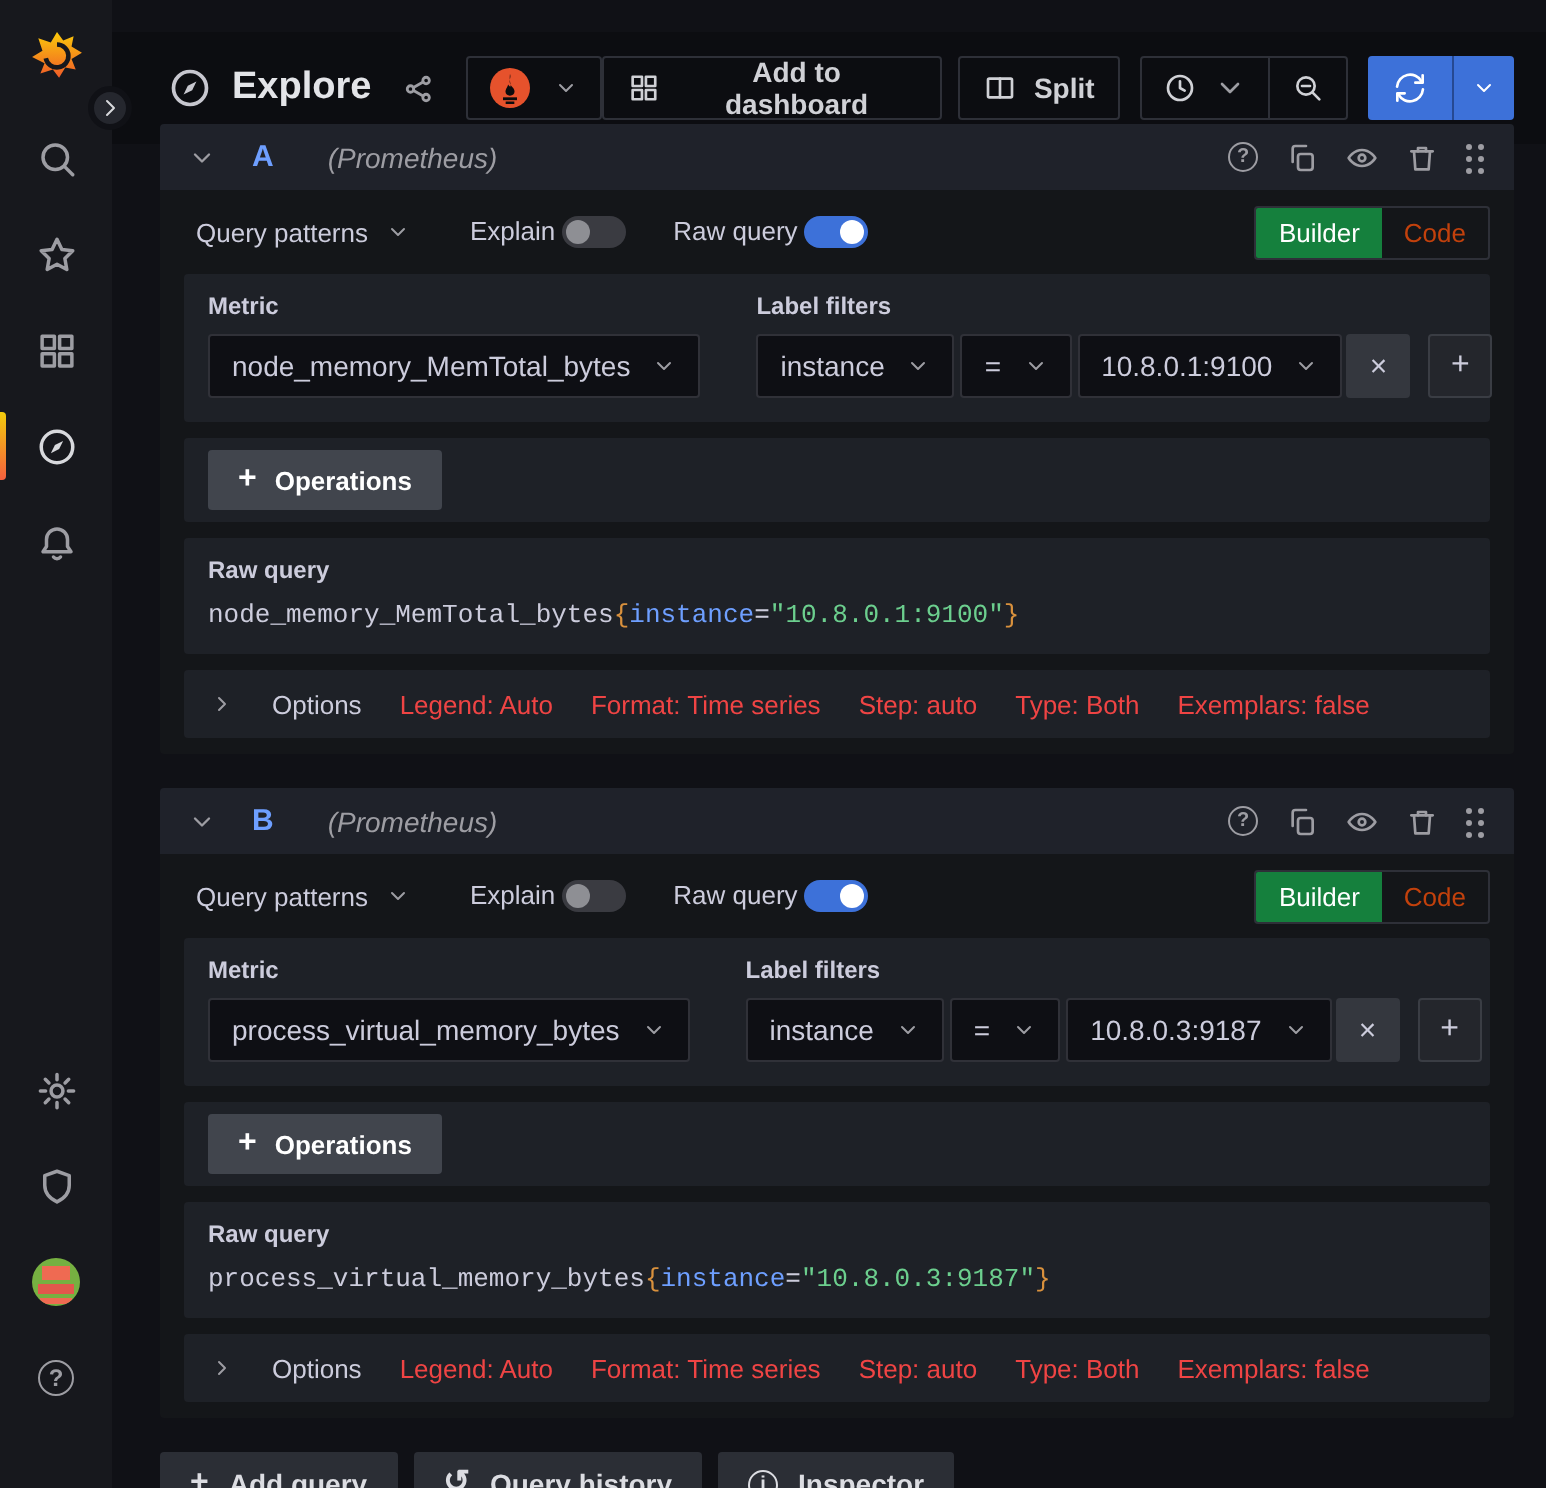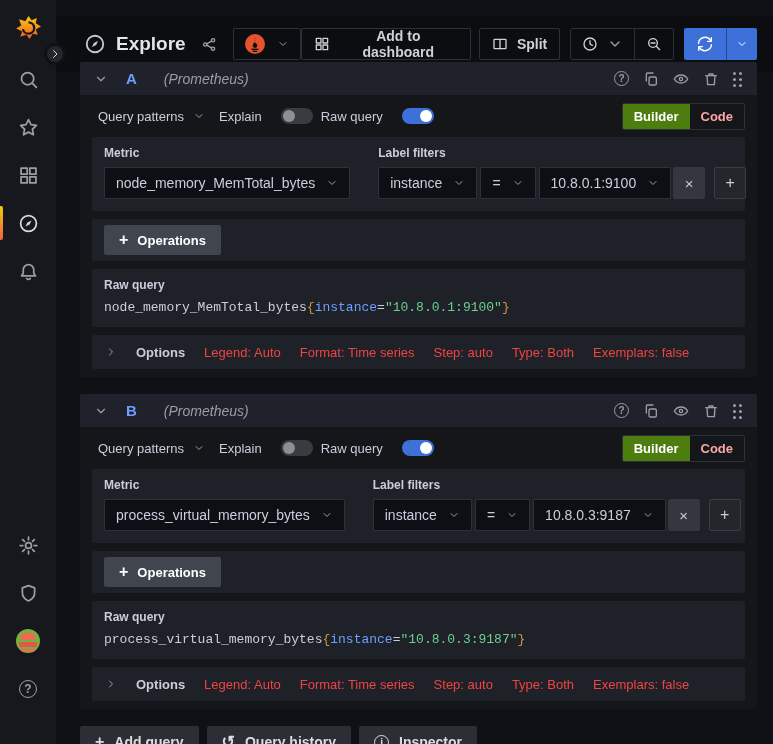--- a/index.html
+++ b/index.html
@@ -67,30 +67,30 @@
   .ref-id { color:#6e9fff; font-weight:700; font-size:15px; margin-left:18px; cursor:pointer; }
   .ds-hint { color:#9d9da3; font-style:italic; font-size:14px; margin-left:27px; }
   .hdr-actions { margin-left:auto; display:flex; align-items:center; gap:14px; color:#9d9da3; }
   .hdr-actions svg { width:16px; height:16px; cursor:pointer; }
   .grip { width:10px; height:16px; position:relative; cursor:grab; }
   .grip::before { content:""; position:absolute; left:0; top:1px; width:3px; height:3px; border-radius:50%; background:currentColor;
     box-shadow:6px 0 0 currentColor, 0 6px 0 currentColor, 6px 6px 0 currentColor, 0 12px 0 currentColor, 6px 12px 0 currentColor; }
   .card-body { background:#141619; border-radius:0 0 2px 2px; padding:0 12px 8px; }
   .toggles-row { height:42px; display:flex; align-items:center; }
   .qp-btn { display:flex; align-items:center; gap:9px; font-size:13px; color:#ccccdc; padding:0 6px; cursor:pointer; }
-  .toggle-pair { display:flex; align-items:center; gap:19px; margin-left:8px; }
+  .toggle-pair { display:flex; align-items:flex-start; gap:3px; margin-left:24px; }
   .t-label { font-size:13px; color:#ccccdc; }
   .toggle { width:32px; height:16px; border-radius:9px; position:relative; cursor:pointer; }
   .toggle.off { background:#3a3b41; }
   .toggle.off::after { content:""; position:absolute; left:2px; top:2px; width:12px; height:12px; border-radius:50%; background:#8e8f94; }
   .toggle.on { background:#3d71d9; }
   .toggle.on::after { content:""; position:absolute; right:2px; top:2px; width:12px; height:12px; border-radius:50%; background:#fff; }
   .segmented { margin-left:auto; display:flex; border:1px solid #2e3038; border-radius:2px; height:27px; overflow:hidden; }
-  .seg { display:flex; align-items:center; padding:0 11px; font-size:13px; color:#fca5a5; cursor:pointer;font-weight:bold; }
-  .seg.active { background:#4d7c0f; color:#fff; font-weight:700; }
+  .seg { display:flex; align-items:center; padding:0 11px; font-size:13px; color:#c2410c; cursor:pointer; }
+  .seg.active { background:#15803d; color:#fff; font-weight:400; }
 
   .editor-box { background:#1e2127; border-radius:2px; padding:9px 12px 12px; display:flex; gap:28px; margin-bottom:8px; }
   .field-label { font-size:12px; font-weight:700; color:#ccccdc; margin-bottom:7px; }
   .controls { display:flex; align-items:center; }
   .select { height:32px; background:#0e0f14; border:1px solid rgba(204,204,220,0.18); border-radius:2px;
     display:flex; align-items:center; gap:11px; padding:0 11px; font-size:14px; color:#ccccdc; cursor:pointer; }
   .controls .select + .select { margin-left:3px; }
   .sq-btn { width:32px; height:32px; display:flex; align-items:center; justify-content:center; border-radius:2px; cursor:pointer; }
   .x-btn { background:#34373e; color:#ccccdc; font-size:15px; margin-left:2px; }
   .plus-btn { background:#24262c; border:1px solid #3a3d44; color:#ccccdc; font-size:16px; margin-left:9px; }
@@ -100,21 +100,21 @@
     padding:0 15px; font-size:13px; font-weight:700; color:#fff; cursor:pointer; }
 
   .raw-box { background:#1e2127; border-radius:2px; padding:9px 12px 12px; margin-bottom:8px; }
   .raw-title { font-size:12px; font-weight:700; color:#ccccdc; margin-bottom:8px; }
   .code { font-family:"Liberation Mono","DejaVu Sans Mono",monospace; font-size:13px; color:#ccccdc; }
   .tok-brace { color:#d9913d; }
   .tok-label { color:#6e9fff; }
   .tok-str { color:#6ccf8e; }
 
   .options-bar { background:#1e2127; border-radius:2px; height:34px; display:flex; align-items:center; gap:19px; padding:0 13px; cursor:pointer; }
-  .opt-title { font-size:13px; font-weight:700; color:#ccccdc; }
+  .opt-title { font-size:13px; font-weight:400; color:#ccccdc; }
   .opt-item { font-size:13px; color:#ef4444; }
 
   .footer { display:flex; gap:8px; margin-top:15px; }
   .f-btn { height:32px; background:#2b2e35; border-radius:2px; display:flex; align-items:center; gap:10px;
     padding:0 15px; font-size:14px; font-weight:600; color:#dcdde2; cursor:pointer; }
   .f-glyph { font-size:16px; line-height:1; }
 </style>
 </head>
 <body>
 

